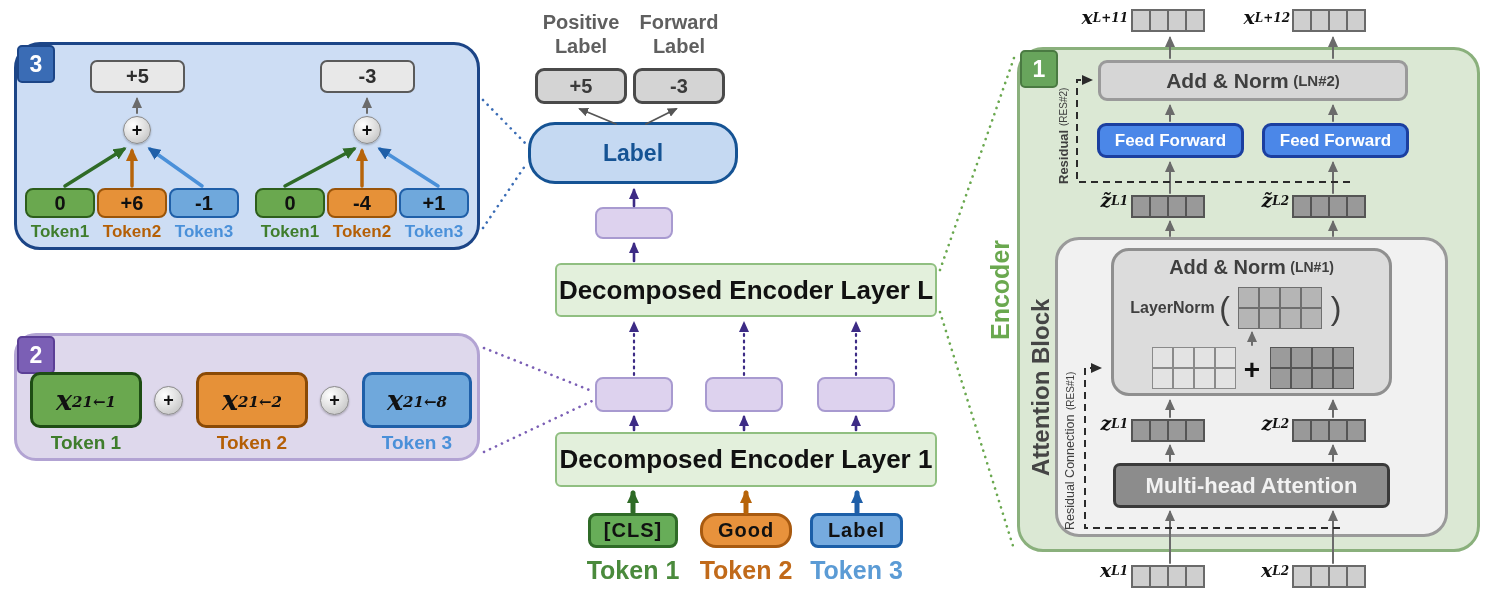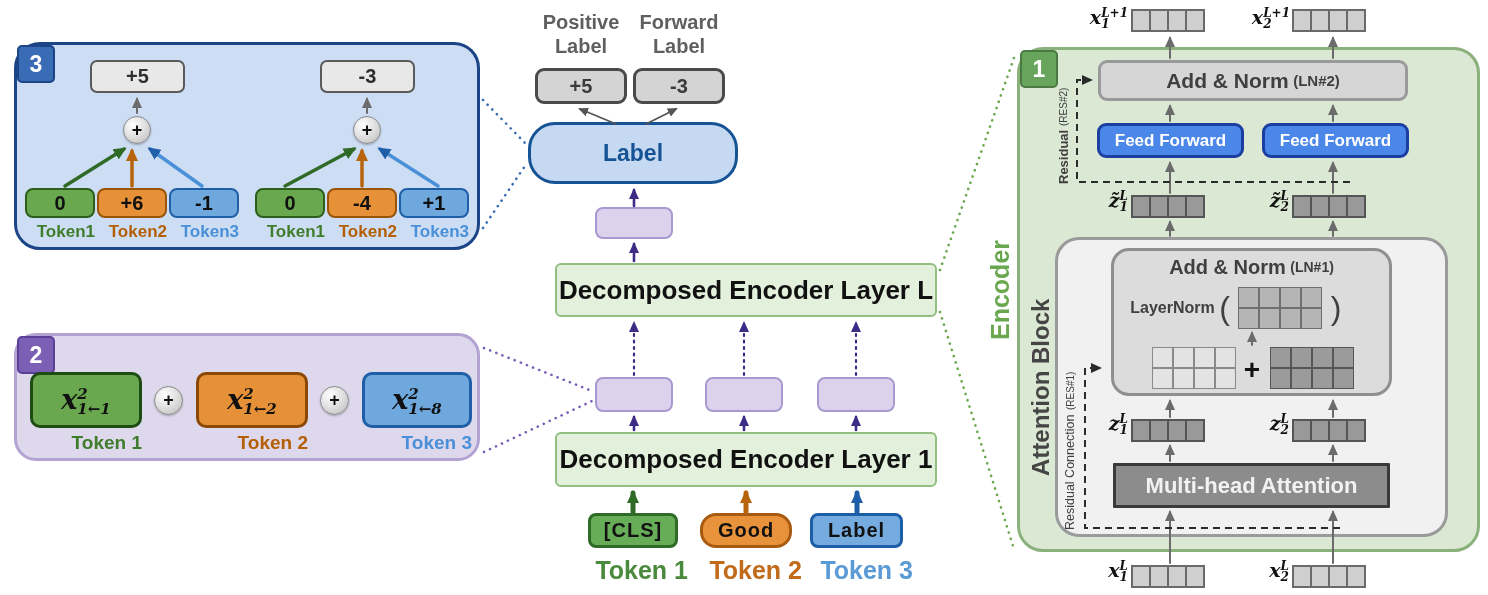--- a/index.html
+++ b/index.html
@@ -13,29 +13,29 @@
     color:#fff;font-weight:bold;font-size:23px;border-radius:5px;box-sizing:border-box;
   }
   .vbox{
     position:absolute;height:30px;border-radius:8px;display:flex;align-items:center;justify-content:center;
     font-weight:bold;font-size:20px;color:#101010;box-sizing:border-box;
   }
   .outbox{
     position:absolute;height:33px;border-radius:7px;display:flex;align-items:center;justify-content:center;
     font-weight:bold;font-size:20px;color:#2e2e2e;background:#e8e8e8;border:2.5px solid #5a5a5a;box-sizing:border-box;
   }
-  .tklabel{position:absolute;font-weight:bold;text-align:right;}
+  .tklabel{position:absolute;font-weight:bold;text-align:center;}
   .plusnode{
     position:absolute;border-radius:50%;display:flex;align-items:center;justify-content:center;
     background:radial-gradient(circle at 35% 30%, #ffffff 0%, #e2e2e2 45%, #b9b9b9 100%);
     border:1px solid #8a8a8a;font-weight:bold;color:#111;box-sizing:border-box;
     box-shadow:0 1px 2px rgba(0,0,0,0.25);
   }
   .math{font-family:"DejaVu Serif", serif;font-style:italic;font-weight:bold;color:#111;white-space:nowrap;}
-  .mstack{display:inline-flex;flex-direction:column;line-height:0.95;vertical-align:middle;text-align:left;}
+  .mstack{display:inline-flex;flex-direction:row;line-height:0.95;vertical-align:middle;text-align:center;}
   .mstack .ms{display:block;}
   .vec{position:absolute;display:flex;}
   .vec .c{width:20px;height:23px;box-sizing:border-box;border:2px solid #6a6a6a;background:#cfcfcf;margin-left:-2px;}
   .vec .c:first-child{margin-left:0;}
   .vec.dark .c{background:#999999;border-color:#555555;}
   .veclabel{position:absolute;text-align:right;}
   .grid8{position:absolute;display:grid;grid-template-columns:repeat(4,21px);grid-auto-rows:21px;}
   .grid8 .g{box-sizing:border-box;border:1.5px solid #6f6f6f;}
   .grid8.mid .g{background:#b5b5b5;}
   .grid8.light .g{background:#e3e3e3;border-color:#8a8a8a;}
@@ -264,21 +264,21 @@
         <span class="ms">2</span>
       </span>
   </div>
   <div class="vec dark" style="left:1292px;top:419px;">
       <span class="c"></span>
       <span class="c"></span>
       <span class="c"></span>
       <span class="c"></span>
     </div>
 
-  <div class="ctr" style="position:absolute;left:1113px;top:463px;width:277px;height:45px;background:#8c8c8c;border:3.5px solid #3a3a3a;border-radius:1px;color:#f2f2f2;font-weight:bold;font-size:22px;">Multi-head Attention</div>
+  <div class="ctr" style="position:absolute;left:1113px;top:463px;width:277px;height:45px;background:#8c8c8c;border:3.5px solid #3a3a3a;border-radius:7px;color:#f2f2f2;font-weight:bold;font-size:22px;">Multi-head Attention</div>
 
   <div class="veclabel math" style="left:1086px;top:559px;width:42px;font-size:19px;">
     <span>x</span><span class="mstack" style="font-size:12px;">
         <span class="ms">L</span>
         <span class="ms">1</span>
       </span>
   </div>
   <div class="vec" style="left:1131px;top:565px;">
       <span class="c"></span>
       <span class="c"></span>

